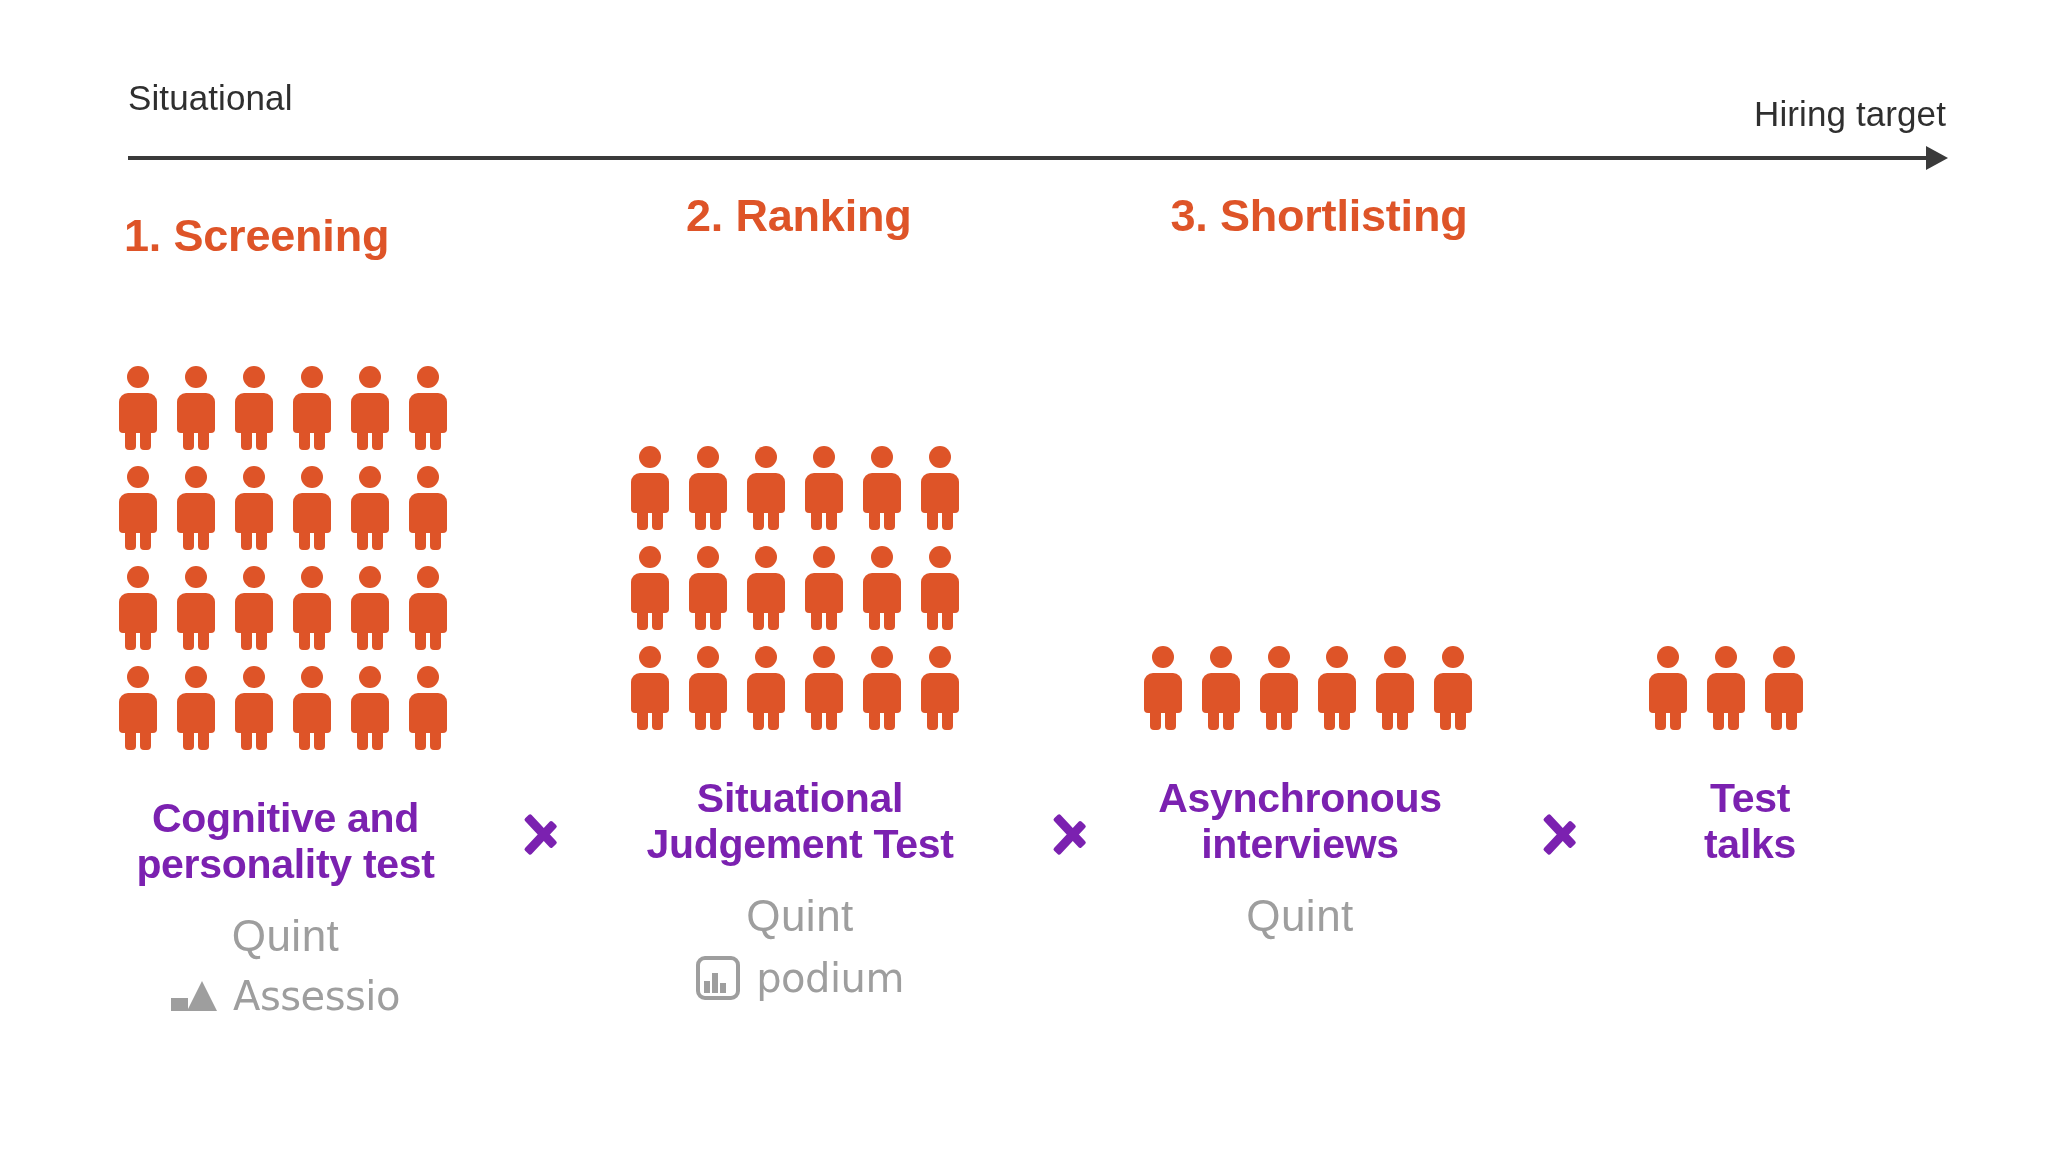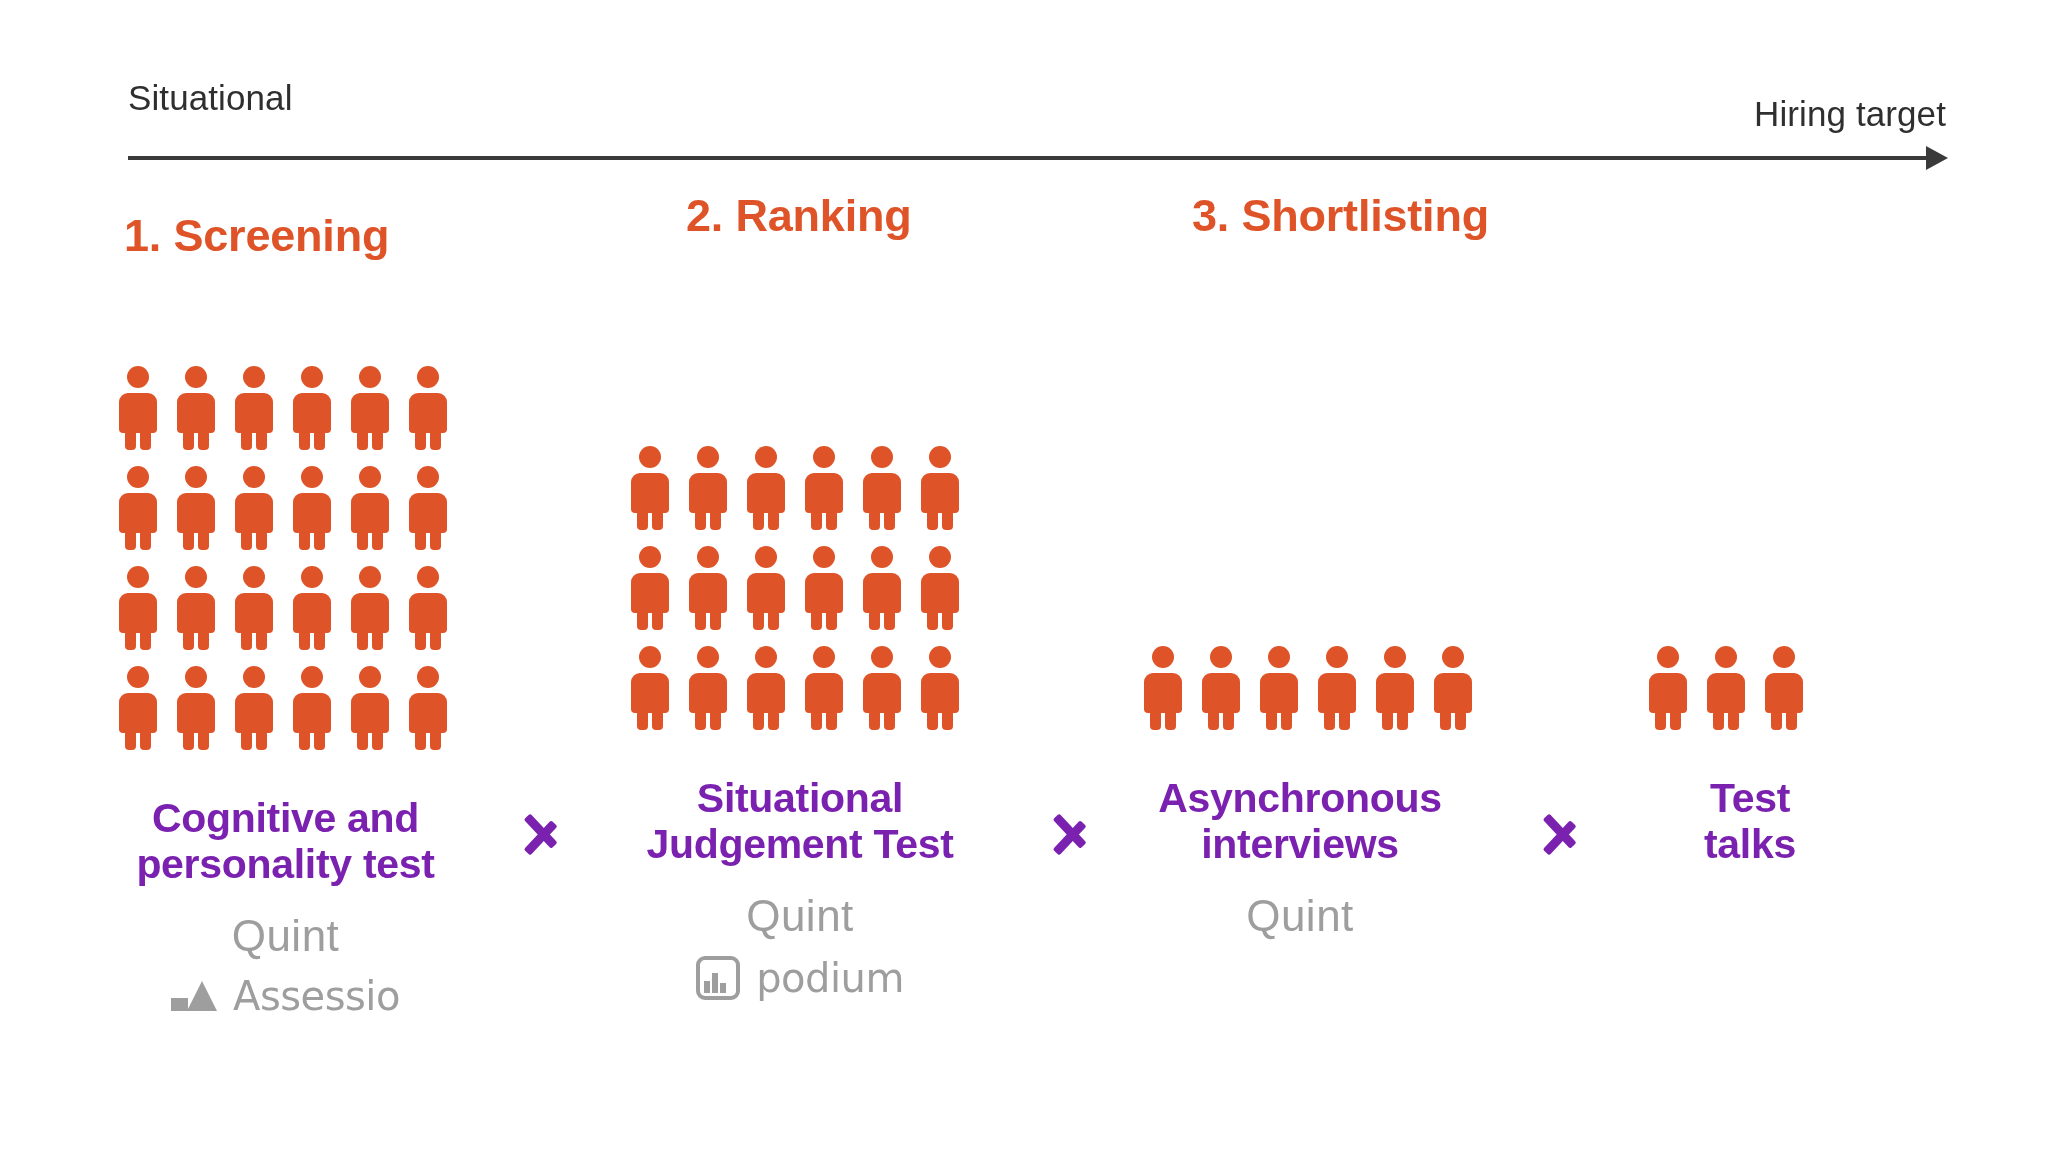--- a/index.html
+++ b/index.html
@@ -21,21 +21,21 @@
   .col{position:absolute;top:0;height:1152px;}
   .col-1{left:108px;width:360px;margin-top:20px;}
   .col-2{left:620px;width:360px;}
   .col-3{left:1135px;width:340px;}
   .col-4{left:1640px;width:250px;}
 
   .stage-title{position:absolute;top:190px;width:100%;text-align:center;
       font-size:45px;font-weight:bold;color:#DE5428;white-space:nowrap;letter-spacing:-.2px;}
   .col-1 .stage-title{text-align:left;padding-left:16px;}
   .col-2 .stage-title{text-align:left;padding-left:66px;}
-  .col-3 .stage-title{text-align:right;padding-left:14px;}
+  .col-3 .stage-title{text-align:center;padding-left:14px;}
   .col-4 .stage-title{text-align:left;padding-left:0px;}
 
   
   .picto{position:absolute;bottom:422px;left:0;display:flex;flex-direction:column;gap:16px;}
   .picto-row{display:flex;gap:18px;}
   .person{width:40px;height:84px;position:relative;}
   .person .head{position:absolute;left:9px;top:0;width:22px;height:22px;border-radius:50%;background:#DE5428;}
   .person .body{position:absolute;left:1px;top:27px;width:38px;height:40px;background:#DE5428;
       border-radius:9px 9px 4px 4px;}
   .person .legL{position:absolute;left:7px;top:62px;width:11px;height:22px;background:#DE5428;border-radius:0 0 4px 4px;}

